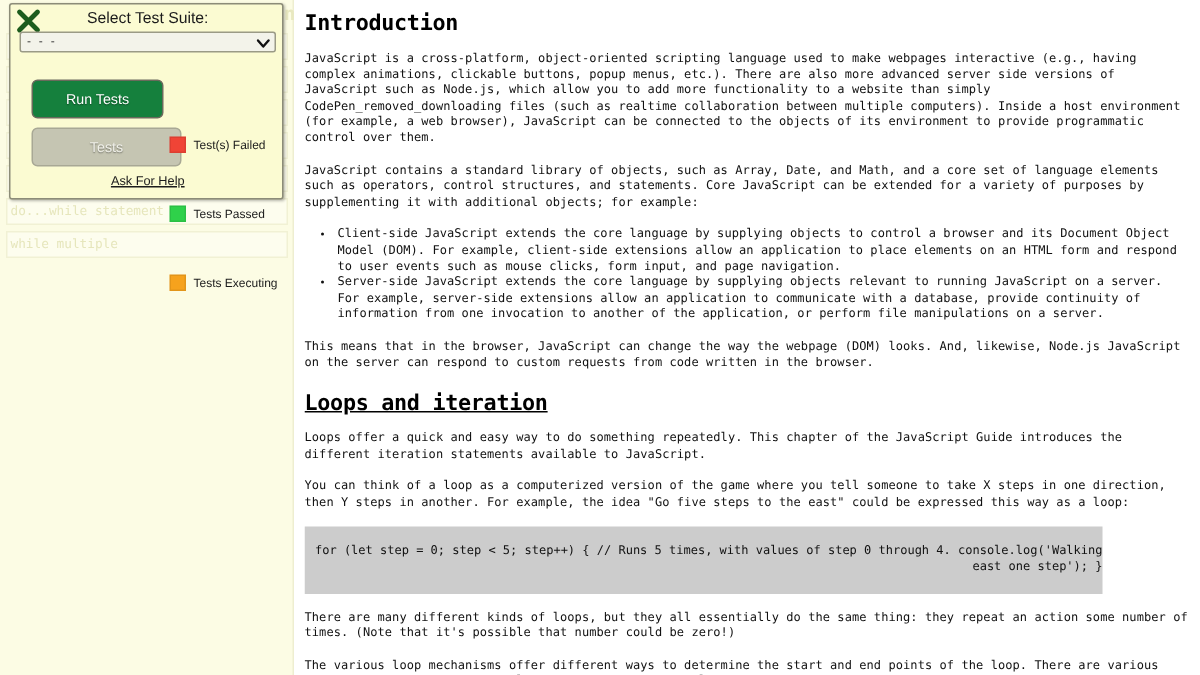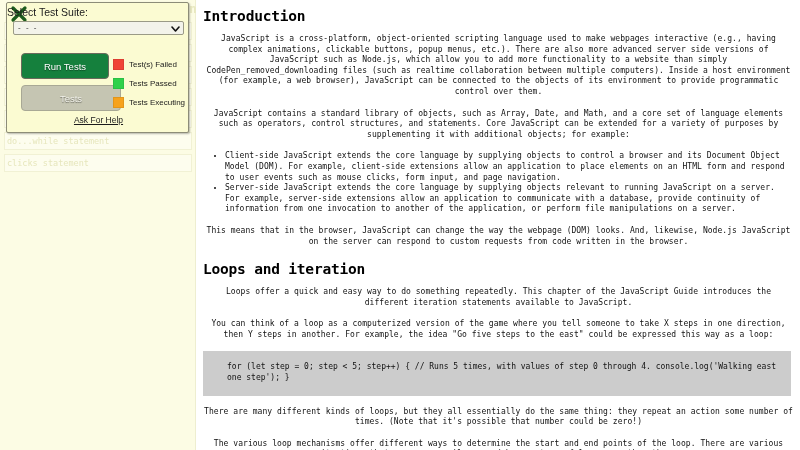--- a/index.html
+++ b/index.html
@@ -76,20 +76,21 @@
     cursor: pointer;
     line-height: 20px;
     text-align: center;
   }
   .close-icon svg { display: block; }
 
   .suite-label {
     position: absolute;
     left: 0; top: 3px;
     width: 183px;
+    text-align: center;
     font-family: "Liberation Sans", sans-serif;
     font-size: 10.5px;
     color: #1b1b1b;
   }
 
   .suite-select {
     position: absolute;
     left: 6px; top: 18px;
     width: 171px;
     height: 14px;
@@ -140,20 +141,21 @@
   .legend {
     position: absolute;
     left: 106px; top: 54px;
     width: 76px;
   }
   .legend-row {
     display: flex;
     align-items: center;
     height: 14px;
     margin-bottom: 5px;
+    margin-top: 32px;
   }
   .legend-swatch {
     width: 11px; height: 11px;
     margin-right: 5px;
     flex: 0 0 auto;
     border: 1px solid rgba(0,0,0,0.08);
   }
   .legend-text {
     font-family: "Liberation Sans", sans-serif;
     font-size: 8px;
@@ -185,68 +187,69 @@
   .content h2 {
     font-family: "DejaVu Sans Mono", "Liberation Mono", monospace;
     font-size: 14.5px;
     font-weight: bold;
     color: #000;
     margin: 4px 0 10px 0;
     letter-spacing: -0.2px;
   }
   .content h2.sub {
     margin-top: 14px;
+    text-decoration: underline;
   }
   .content p {
     font-size: 8px;
     line-height: 10.6px;
     color: #111;
     margin: 0 0 11px 0;
     letter-spacing: 0.05px;
-    text-align: center;
   }
   .content ul {
     margin: 0 0 11px 0;
     padding-left: 22px;
     list-style: disc;
   }
   .content ul li {
     font-size: 8px;
     line-height: 10.6px;
     color: #111;
     margin-bottom: 0;
     letter-spacing: 0.05px;
   }
   .content ul li::marker { font-size: 7px; }
 
   .codeblock {
     background: #cccccc;
     margin: 0 0 11px 0;
-    padding: 11px 0 12px 24px;
+    padding: 11px 0 12px 0;
     font-size: 8px;
     line-height: 10.6px;
     color: #111;
-    width: 588px;
+    width: 532px;
+    text-align: right;
   }
 </style>
 </head>
 <body>
 
 <div id="page">
 
   <div class="doc-bg">
     <div class="doc-bg-title">Javascript Documentation</div>
     <ul class="doc-bg-list">
       <li>Introduction</li>
       <li>What you should already know</li>
       <li>Javascript and Java</li>
       <li>Hello World</li>
       <li>for statement</li>
       <li>do...while statement</li>
-      <li>clicks statement</li>
+      <li>while multiple</li>
     </ul>
   </div>
 
   <div class="overlay-panel">
 
     <div class="close-icon">
       <svg width="20" height="20" viewBox="0 0 20 20" aria-hidden="true">
         <path d="M4 4 L16 16 M16 4 L4 16" stroke="#1d5c1d" stroke-width="3.2" stroke-linecap="round"></path>
       </svg>
     </div>

